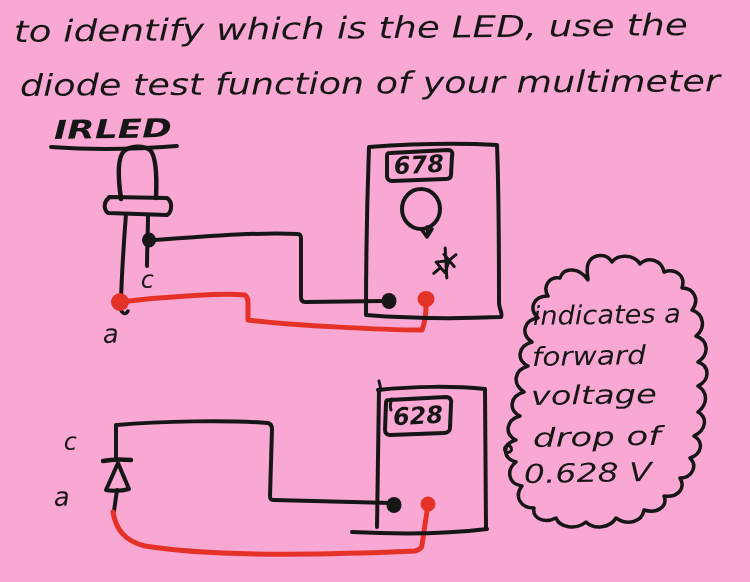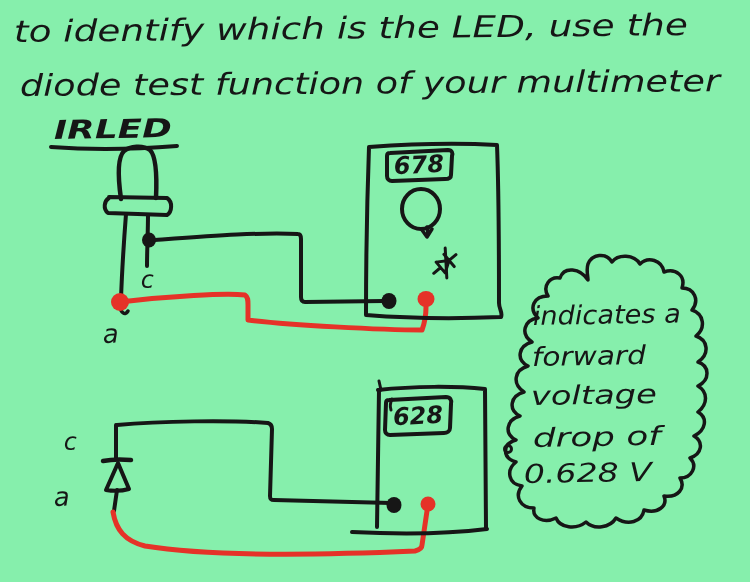--- a/index.html
+++ b/index.html
@@ -1,19 +1,19 @@
 <!DOCTYPE html>
 <html><head>
 <meta charset="utf-8">
 <style>
   html,body{margin:0;padding:0;background:#ffffff;}
   .stage{
     position:relative;
     width:750px;height:582px;
-    background:#86efac;
+    background:#f9a8d4;
     overflow:hidden;
     font-family:"DejaVu Sans", sans-serif;
   }
   svg{position:absolute;left:0;top:0;}
   .ink{stroke:#161616;fill:none;stroke-linecap:round;stroke-linejoin:round;}
   .w3{stroke-width:3px;} .w35{stroke-width:3.5px;} .w4{stroke-width:4px;}
   .w45{stroke-width:4.5px;}
   .ink-dot{fill:#161616;stroke:none;}
   .red-stroke{stroke:#e53228;fill:none;stroke-linecap:round;stroke-linejoin:round;stroke-width:5px;}
   .red-dot{fill:#e53228;stroke:none;}

